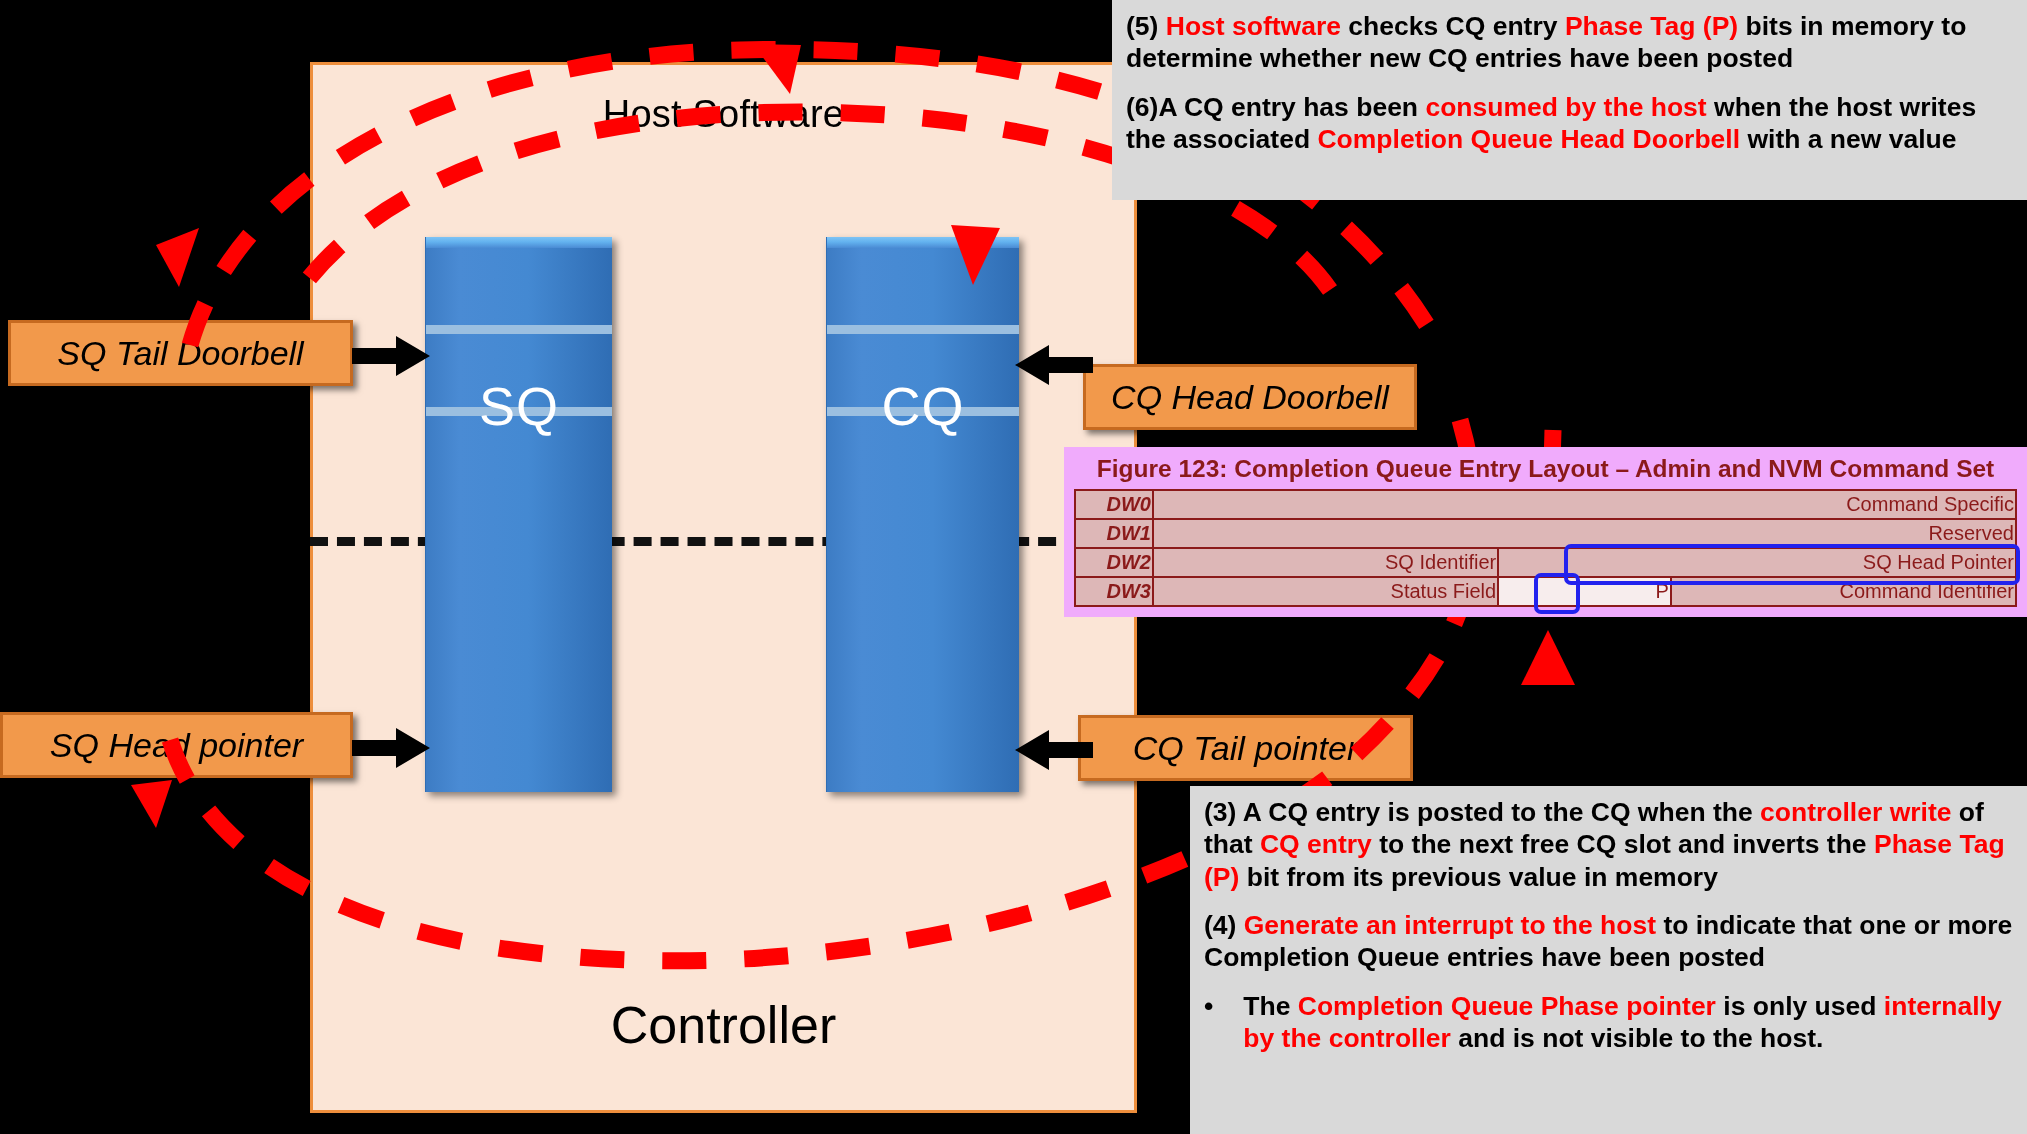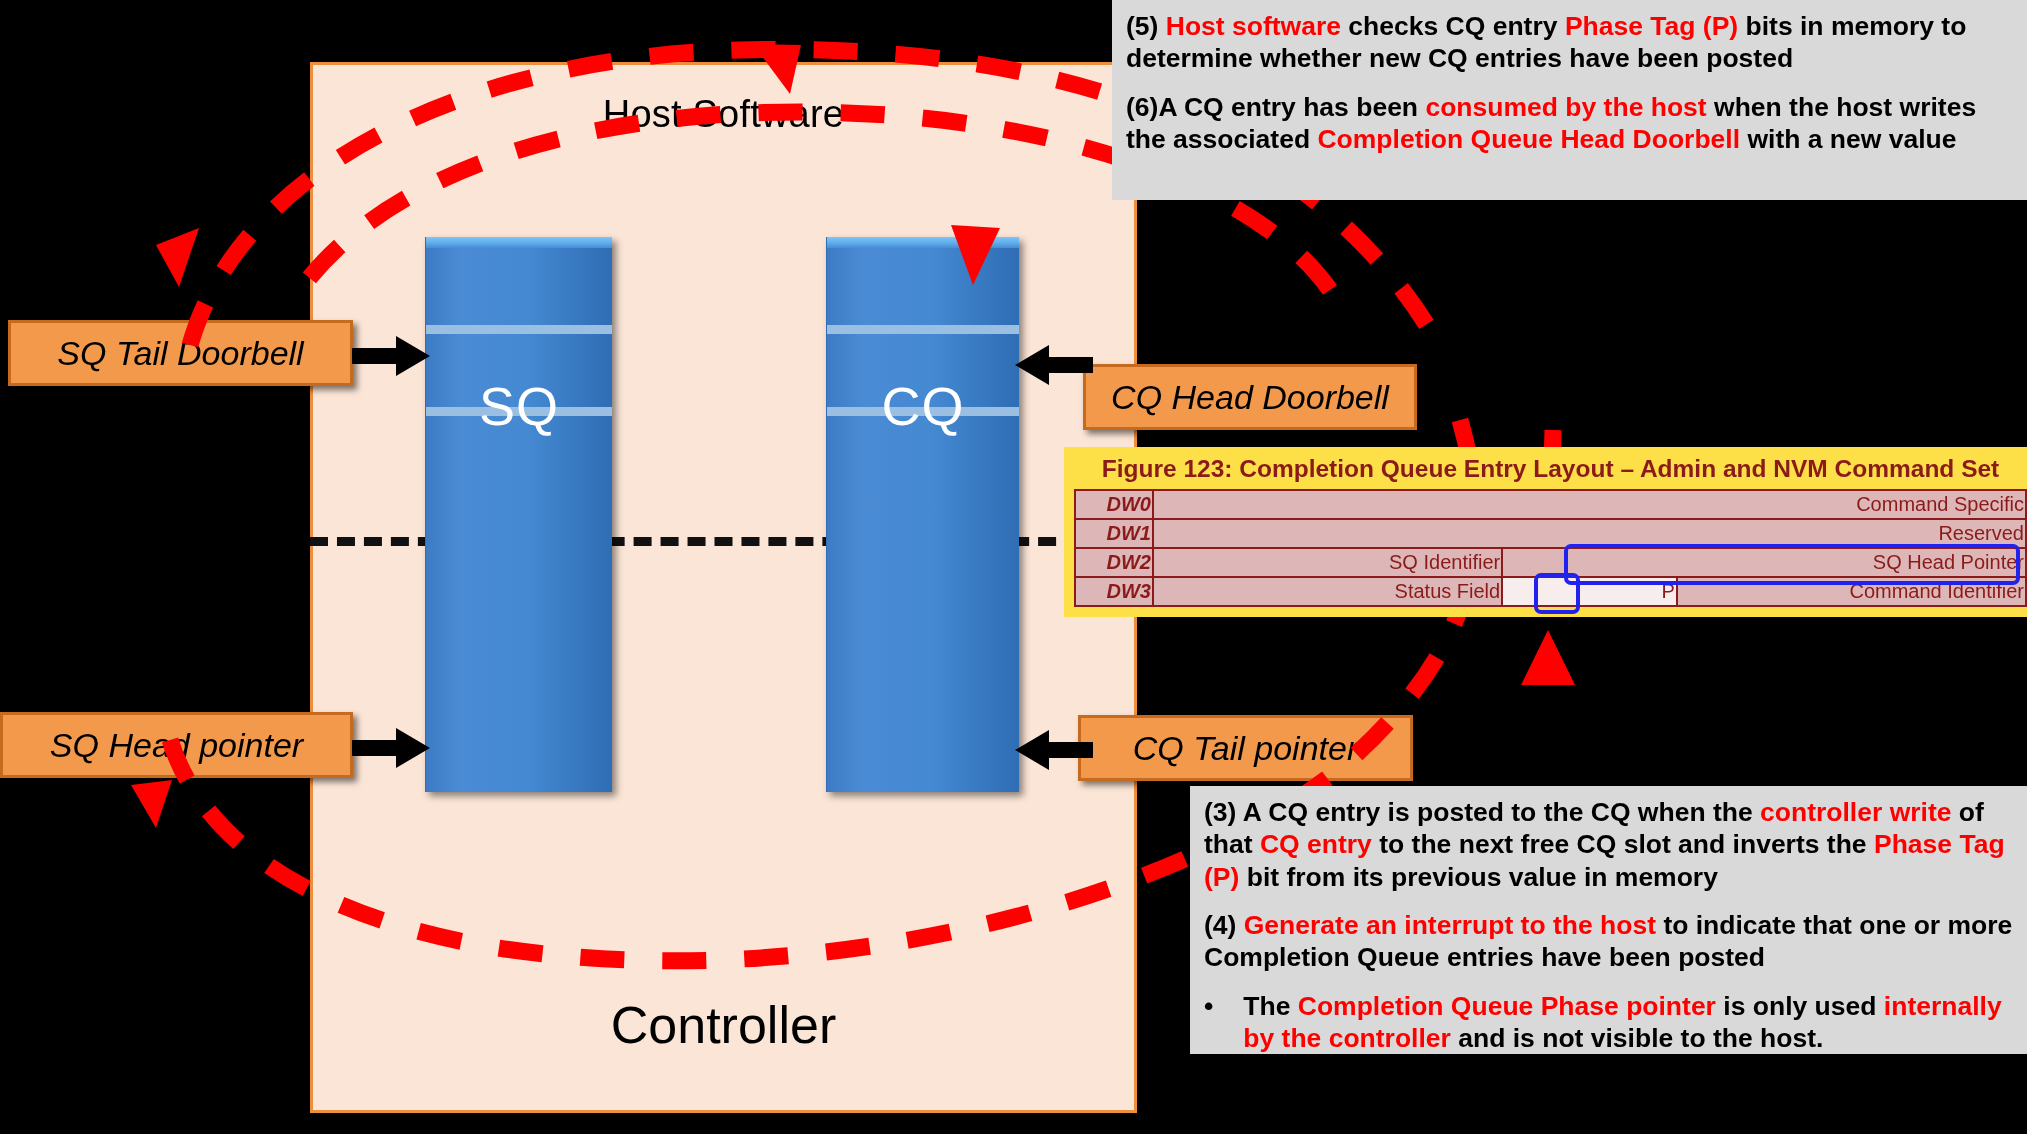--- a/index.html
+++ b/index.html
@@ -68,28 +68,28 @@
   
   .note{
     background:#D9D9D9;color:#000;
     font-size:26.5px;font-weight:bold;line-height:1.22;
     padding:10px 14px 12px 14px;box-sizing:border-box;
   }
   .note p{margin:0 0 16px 0;}
   .note p:last-child{margin-bottom:0;}
   .red{color:#FF0000;}
   #note-top{left:1112px;top:0px;width:915px;height:200px;}
-  #note-bottom{left:1190px;top:786px;width:837px;height:268px;}
+  #note-bottom{left:1190px;top:786px;width:837px;height:348px;}
   .bullet-row{display:flex;gap:30px;}
   .bullet-dot{flex:0 0 auto;}
 
   
   #figure-123{
     left:1064px;top:447px;width:963px;height:124px;height:auto;
-    background:#fde047;padding:6px 0 10px 10px;box-sizing:border-box;
+    background:#f0abfc;padding:6px 10px 10px 10px;box-sizing:border-box;
   }
   #figure-123-title{
     color:#8B1A1A;font-size:24.5px;font-weight:bold;text-align:center;
     margin:2px 0 6px 0;letter-spacing:0px;
   }
   #bit-ruler{
     display:flex;margin-left:76px;border-bottom:3px solid #8B1A1A;
     height:25px;
   }
   #bit-ruler .tick{

